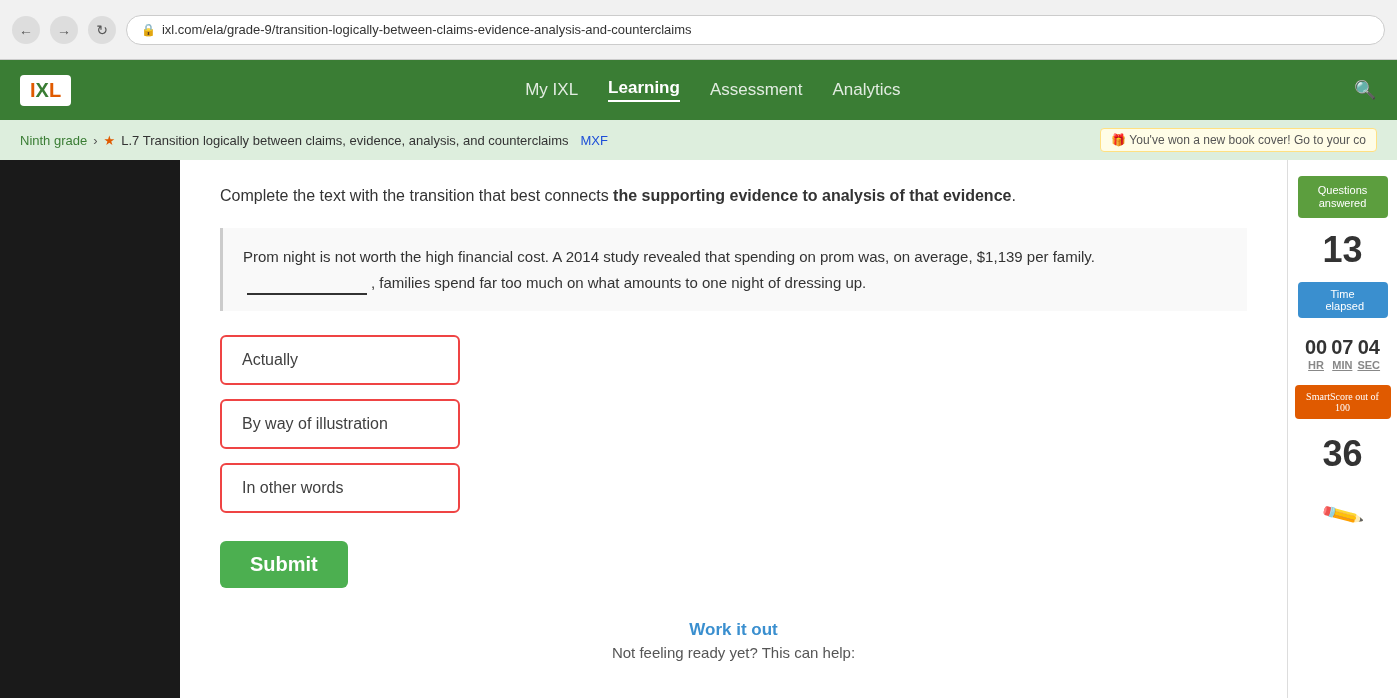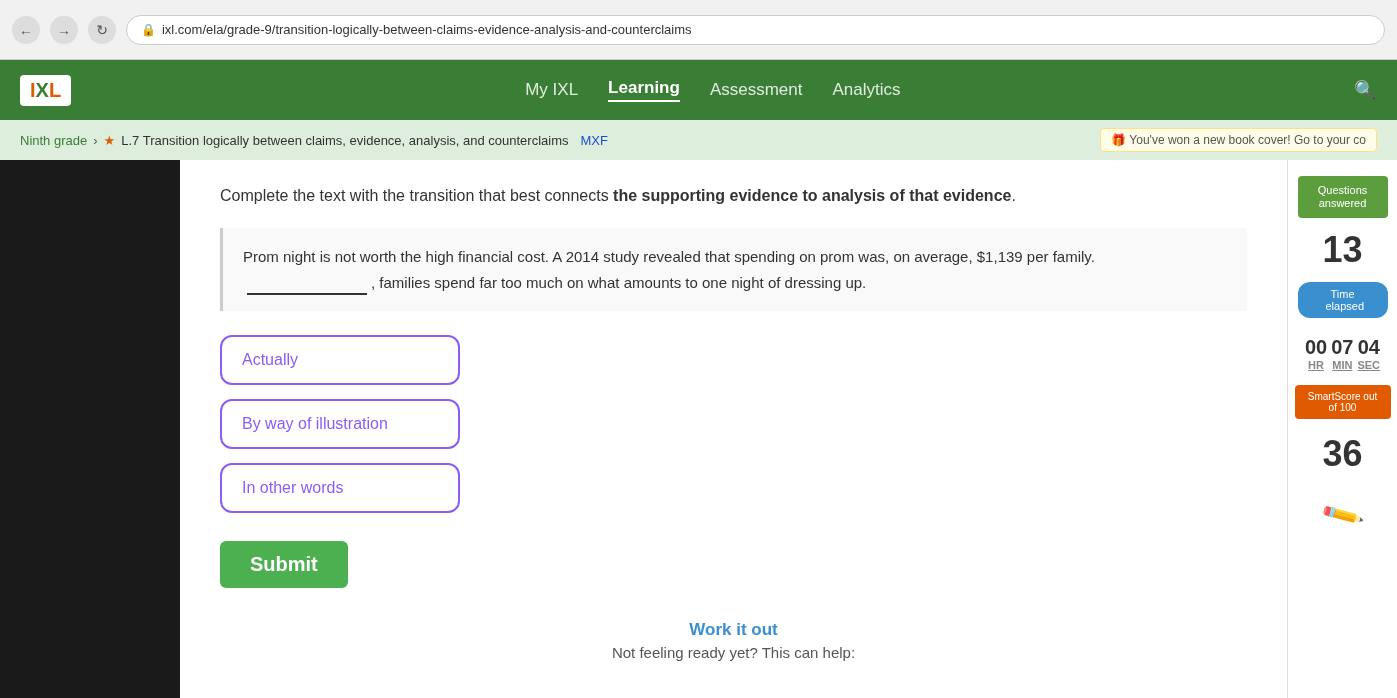--- a/index.html
+++ b/index.html
@@ -130,25 +130,25 @@
       vertical-align: bottom;
     }
 
     .choices-list {
       display: flex;
       flex-direction: column;
       gap: 14px;
       margin-bottom: 28px;
     }
     .choice-btn {
-      border: 2px solid #8b5cf6;
-      border-radius: 12px;
+      border: 2px solid #ef4444;
+      border-radius: 6px;
       padding: 14px 20px;
       font-size: 16px;
-      color: #8b5cf6;
+      color: #404040;
       background: white;
       cursor: pointer;
       text-align: left;
       width: 240px;
     }
 
     .submit-btn {
       background: #4caf50;
       color: white;
       border: none;
@@ -203,21 +203,21 @@
       font-weight: bold;
       color: #333;
       text-align: center;
       line-height: 1;
     }
     .time-elapsed-box {
       background: #3a8fcf;
       color: white;
       text-align: center;
       padding: 6px 28px;
-      border-radius: 12px;
+      border-radius: 4px;
       width: 90px;
     }
     .time-elapsed-box .label {
       font-size: 11px;
     }
     .timer-display {
       display: flex;
       gap: 4px;
       justify-content: center;
       font-size: 20px;
@@ -228,20 +228,21 @@
     .timer-unit { text-align: center; }
     .timer-unit .val { font-size: 20px; font-weight: bold; color: #333; }
     .timer-unit .lbl { font-size: 11px; color: #888; text-align: center; text-decoration: underline; }
     .smart-score-box {
       background: #e05a00;
       color: white;
       text-align: center;
       padding: 6px 10px;
       border-radius: 4px;
       width: 96px;
+      font-family: Liberation Serif, serif;
     }
     .smart-score-box .label { font-size: 10px; }
     .smart-score-num {
       font-size: 36px;
       font-weight: bold;
       color: #333;
       text-align: center;
     }
     .pencil-icon {
       color: #3a8fcf;

